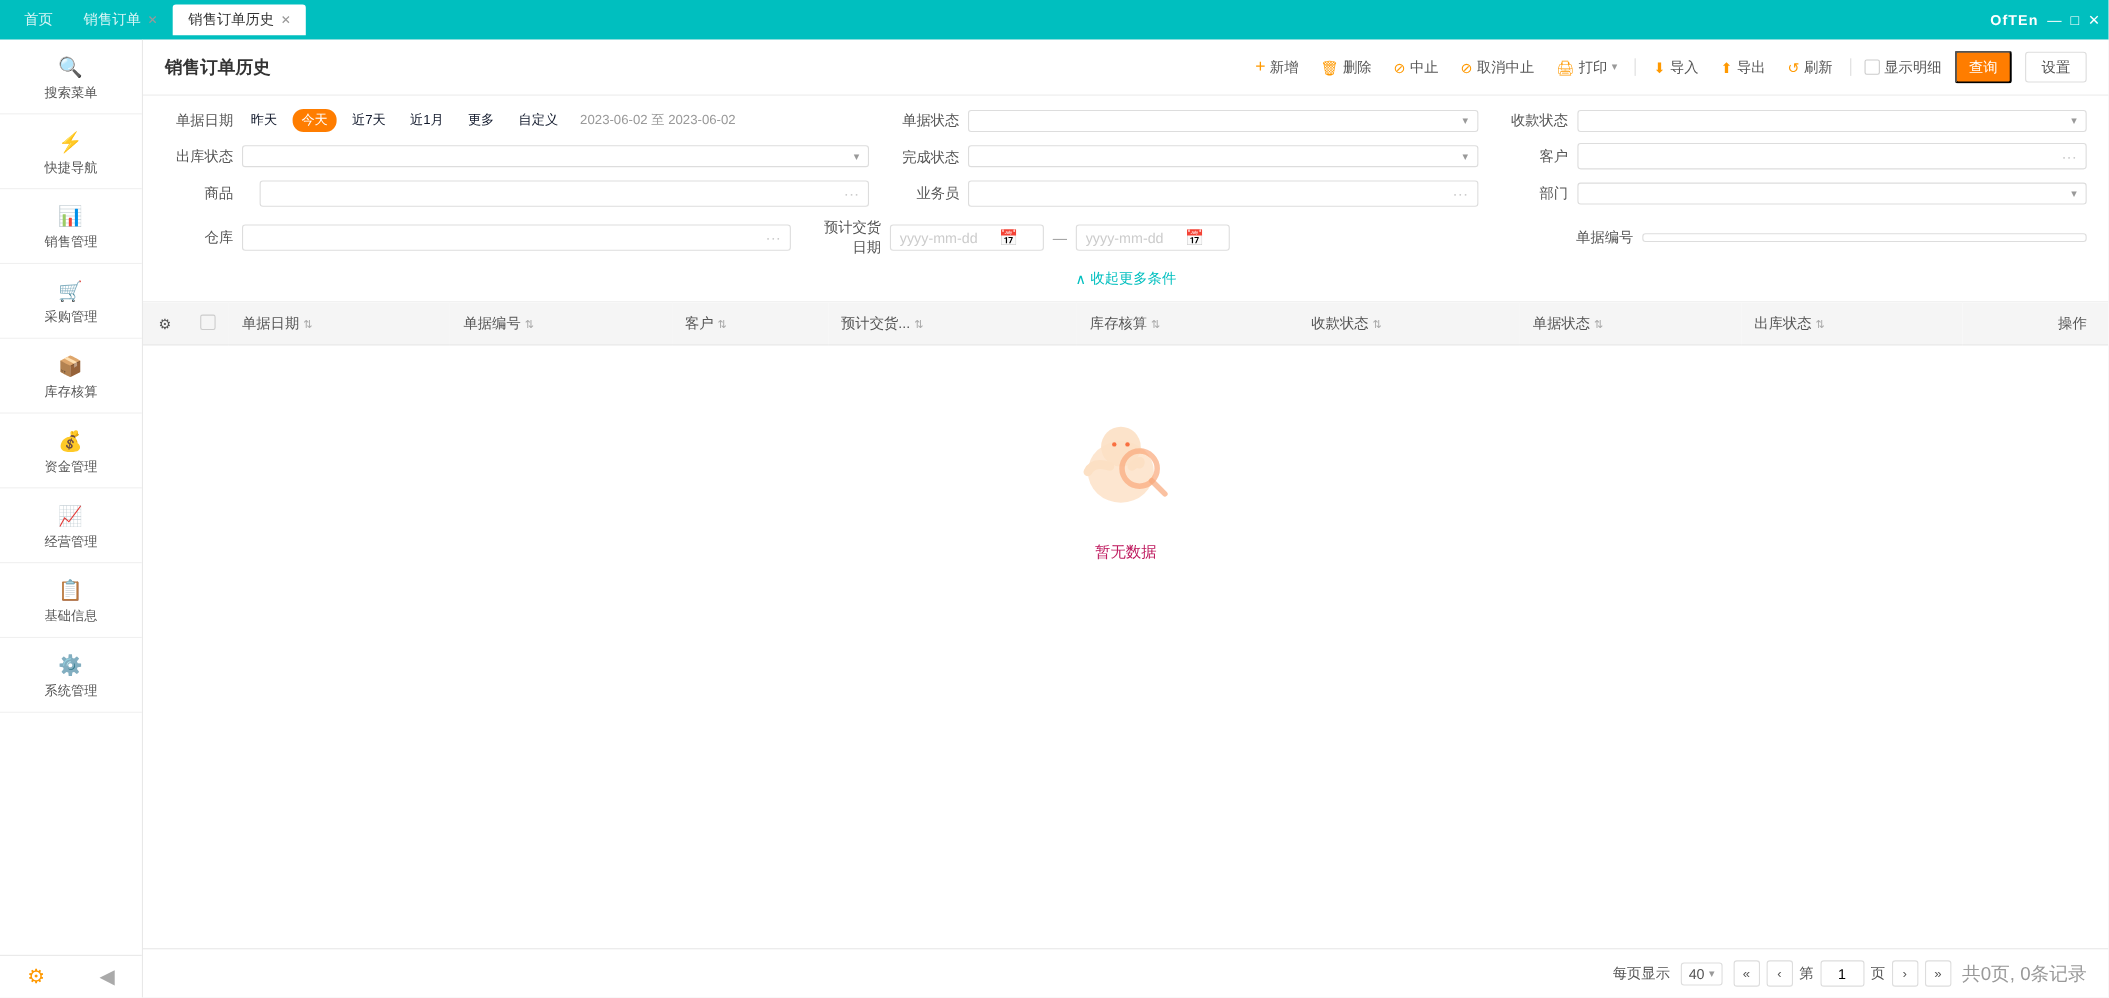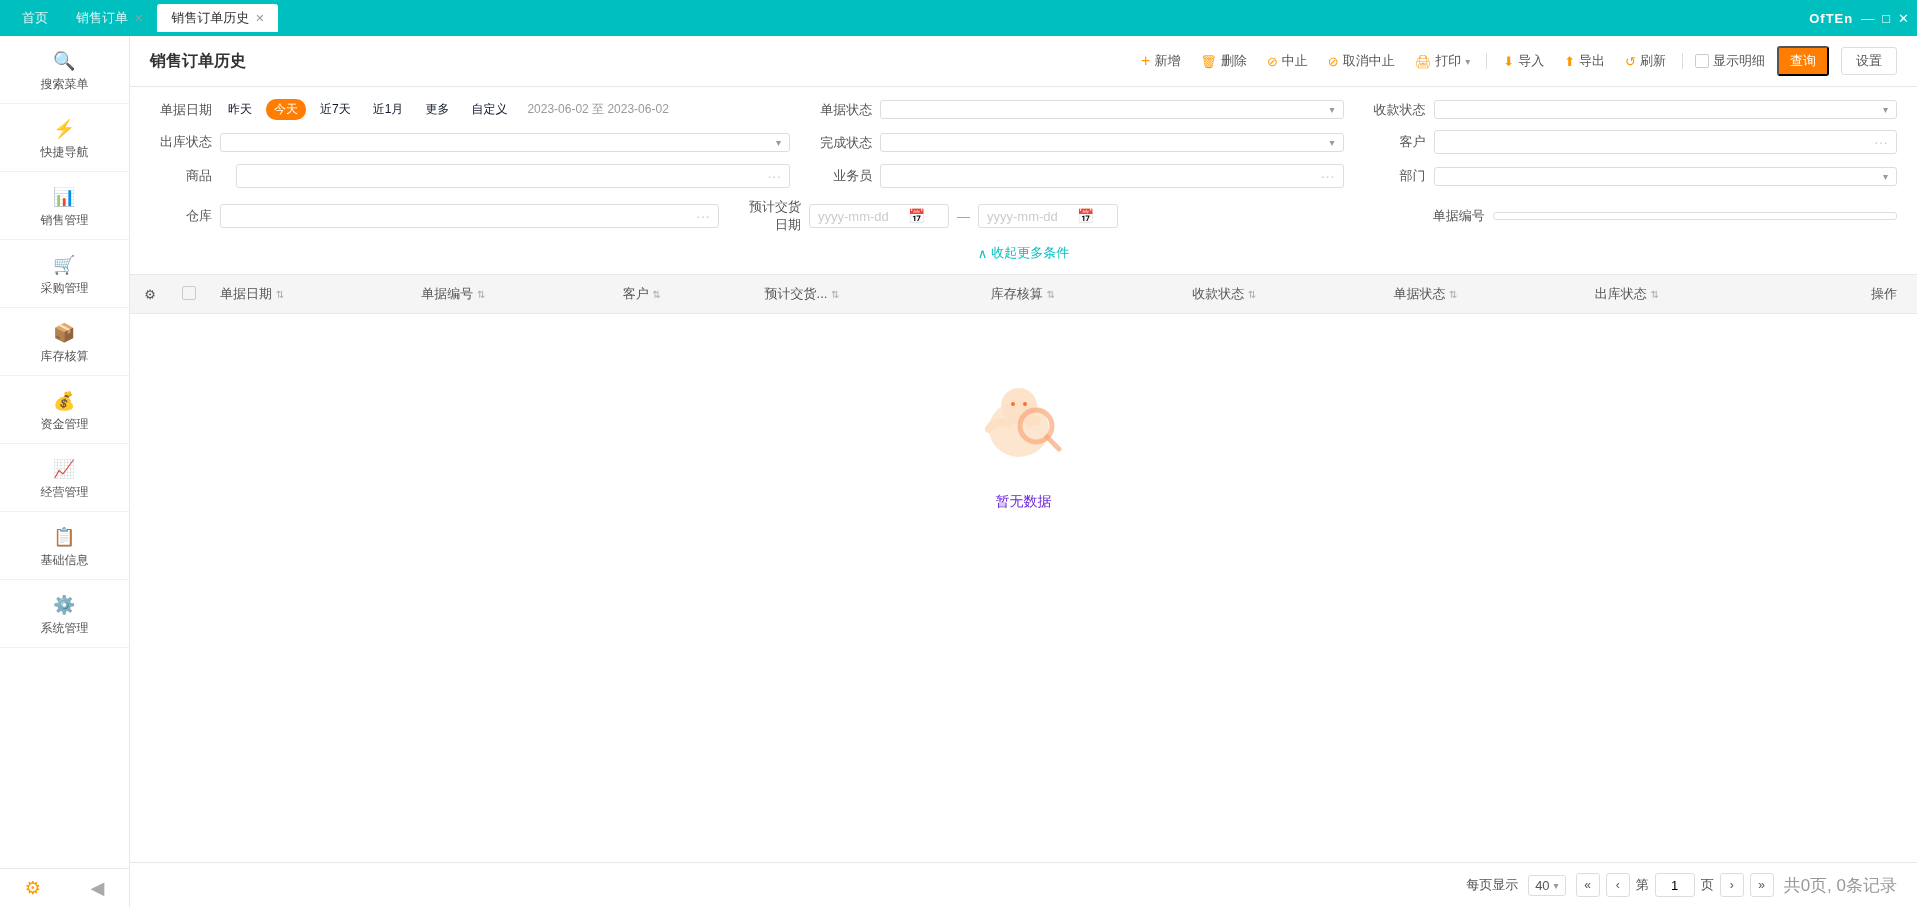--- a/index.html
+++ b/index.html
@@ -375,21 +375,21 @@
                       <circle cx="49" cy="30" r="2" fill="#f97040"></circle>
                       <circle cx="61" cy="30" r="2" fill="#f97040"></circle>
 
                       <circle cx="72" cy="52" r="16" fill="none" stroke="#f9a87a" stroke-width="5" opacity="0.7"></circle>
                       <line x1="83" y1="63" x2="95" y2="75" stroke="#f9a87a" stroke-width="5" stroke-linecap="round" opacity="0.7"></line>
 
                       <path d="M 45 50 Q 30 45 25 55" stroke="#fce0c4" stroke-width="8" fill="none" stroke-linecap="round"></path>
                       <path d="M 65 50 Q 75 42 72 48" stroke="#fce0c4" stroke-width="8" fill="none" stroke-linecap="round"></path>
                     </svg>
                   </div>
-                  <span style="color:#6d28d9; font-size:14px;">暂无数据</span>
+                  <span style="color:#be185d; font-size:14px;">暂无数据</span>
                 </div>
               </td>
             </tr>
           </tbody>
         </table>
       </div>
     </div>
 
     <div class="table-footer">
       <span>每页显示</span>

